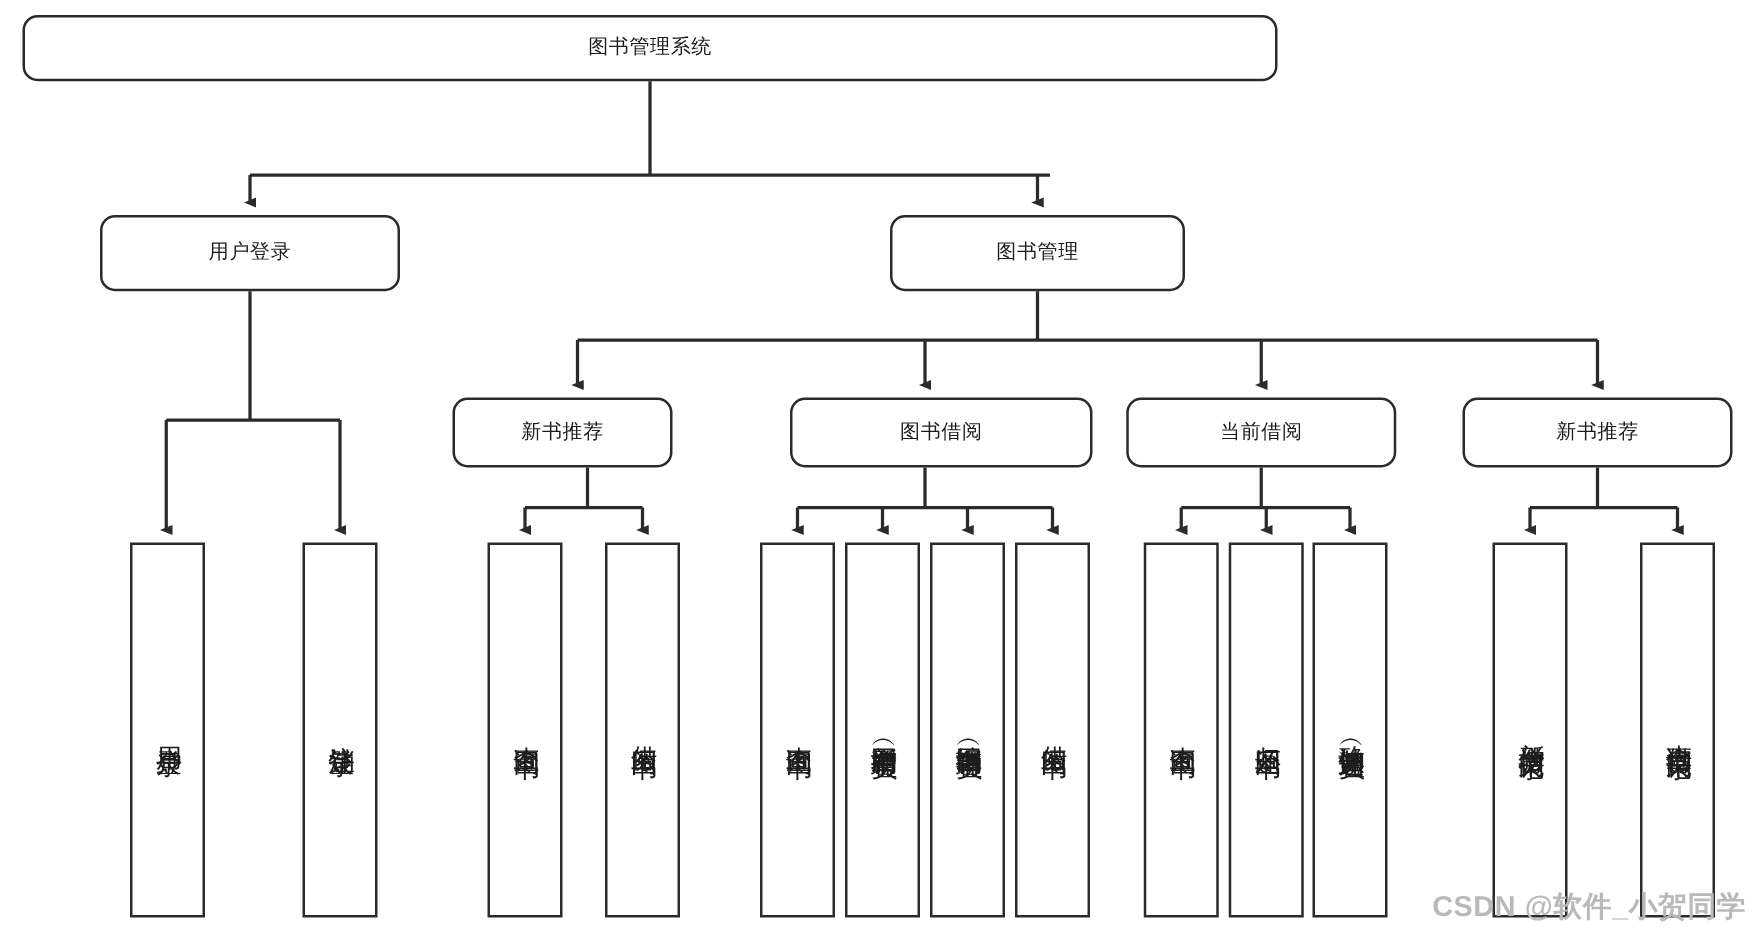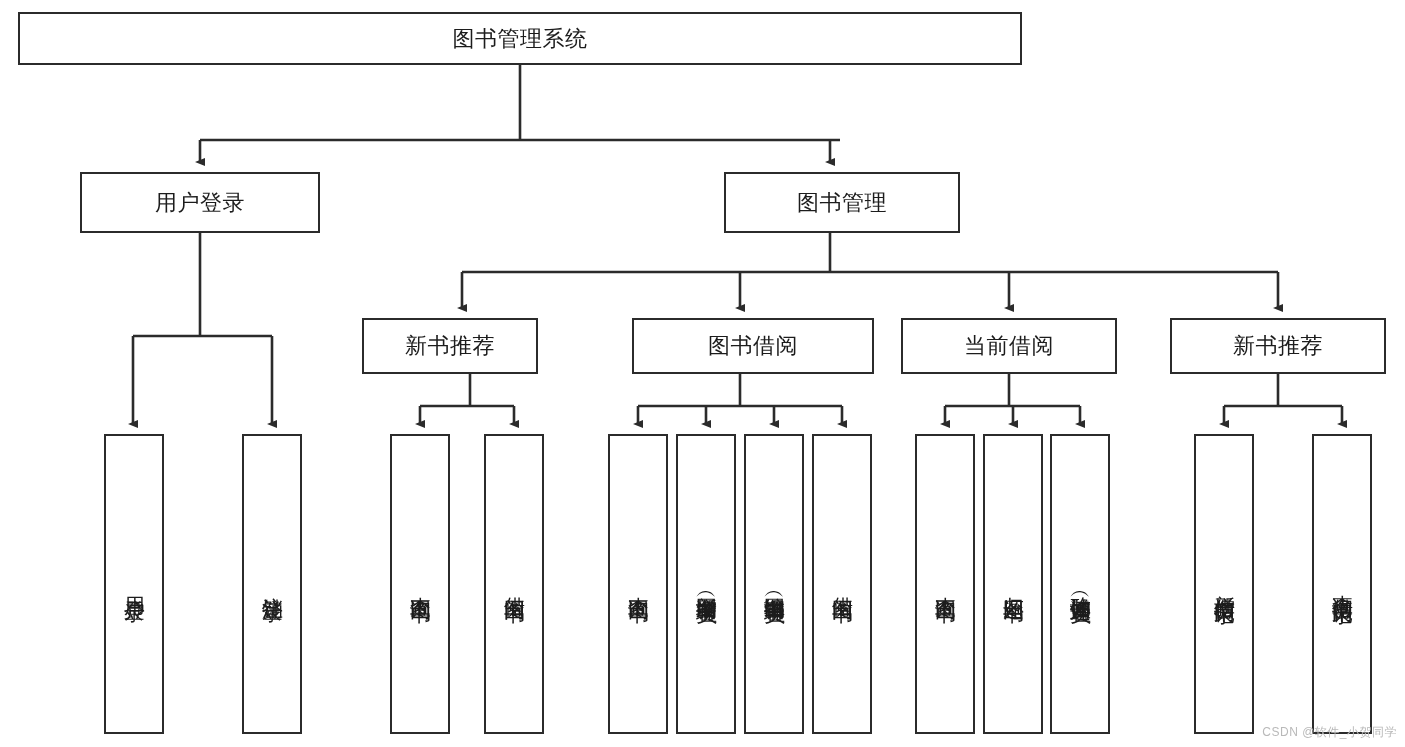--- a/index.html
+++ b/index.html
@@ -30,45 +30,47 @@
     box-sizing: border-box;
     border: 2px solid #2b2b2b;
     background: #ffffff;
     display: flex;
     align-items: center;
     justify-content: center;
     color: #1c1c1c;
     line-height: 1.18;
   }
   .node.h {
-    font-size: 22px;
+    font-size: 16px;
     letter-spacing: 0.5px;
+    border-radius: 12px;
   }
   .node.v {
     writing-mode: vertical-rl;
     text-orientation: upright;
     font-size: 21px;
     letter-spacing: 2px;
     padding: 4px 0;
     white-space: nowrap;
   }
   .node.v.tall {
     letter-spacing: 1px;
   }
   .node-label {
     display: block;
   }
   #watermark {
     position: absolute;
     right: 8px;
     bottom: 6px;
-    font-size: 12px;
+    font-size: 23px;
     color: #b9b9b9;
     letter-spacing: 0.5px;
     white-space: nowrap;
+    font-weight: bold;
   }
 </style>
 </head>
 <body>
 
 <div id="canvas">
 
   <svg id="wires" viewBox="0 0 1405 747" width="1405" height="747" xmlns="http://www.w3.org/2000/svg">
     <defs>
       <marker id="arrow" markerWidth="10" markerHeight="10" refX="5" refY="5" orient="auto" markerUnits="userSpaceOnUse">
@@ -120,21 +122,21 @@
   </svg>
 
   <div class="node h" style="left:18px; top:12px; width:1004px; height:53px;">
     <span class="node-label">图书管理系统</span>
   </div>
 
   <div class="node h" style="left:80px; top:172px; width:240px; height:61px;">
     <span class="node-label">用户登录</span>
   </div>
 
-  <div class="node h" style="left:712px; top:172px; width:236px; height:61px;margin-left:12px;">
+  <div class="node h" style="left:712px; top:172px; width:236px; height:61px;">
     <span class="node-label">图书管理</span>
   </div>
 
   <div class="node h" style="left:362px; top:318px; width:176px; height:56px;text-align:center;">
     <span class="node-label">新书推荐</span>
   </div>
 
   <div class="node h" style="left:632px; top:318px; width:242px; height:56px;">
     <span class="node-label">图书借阅</span>
   </div>

